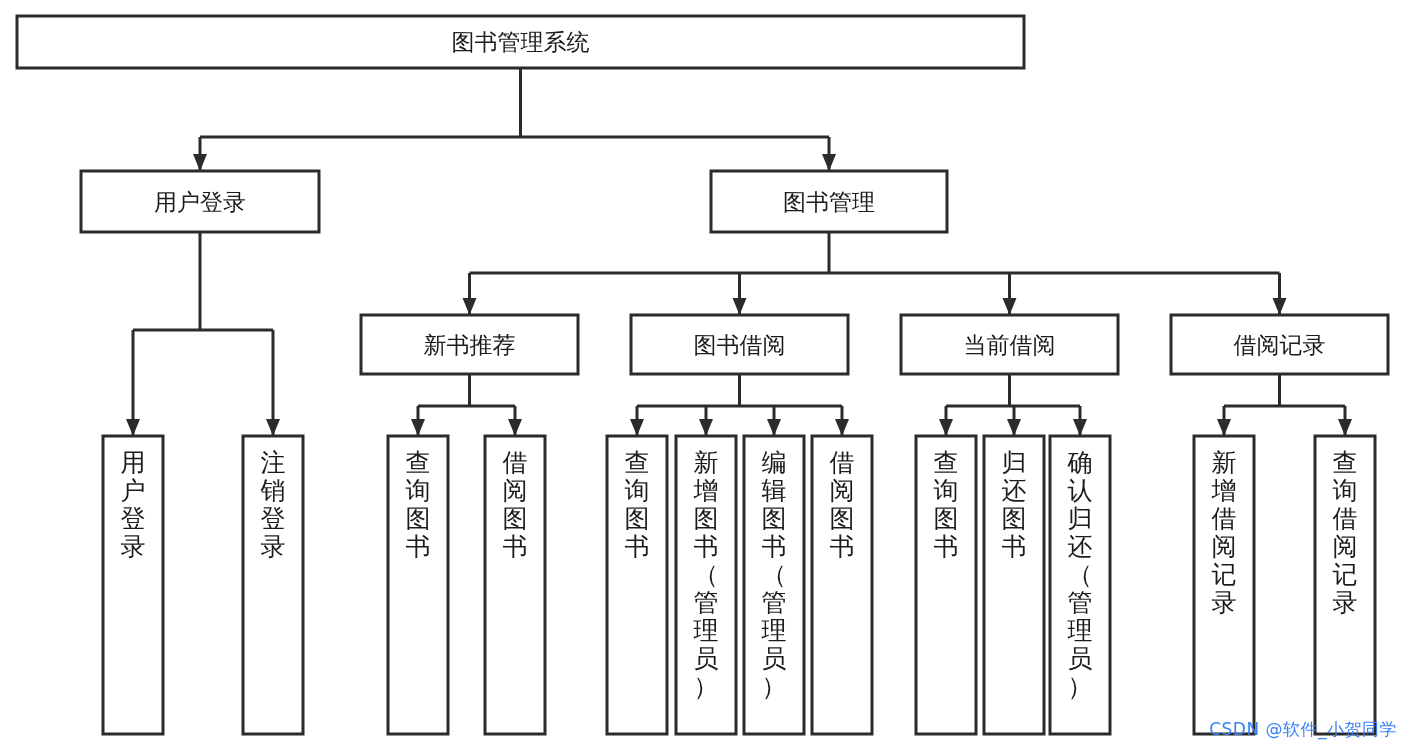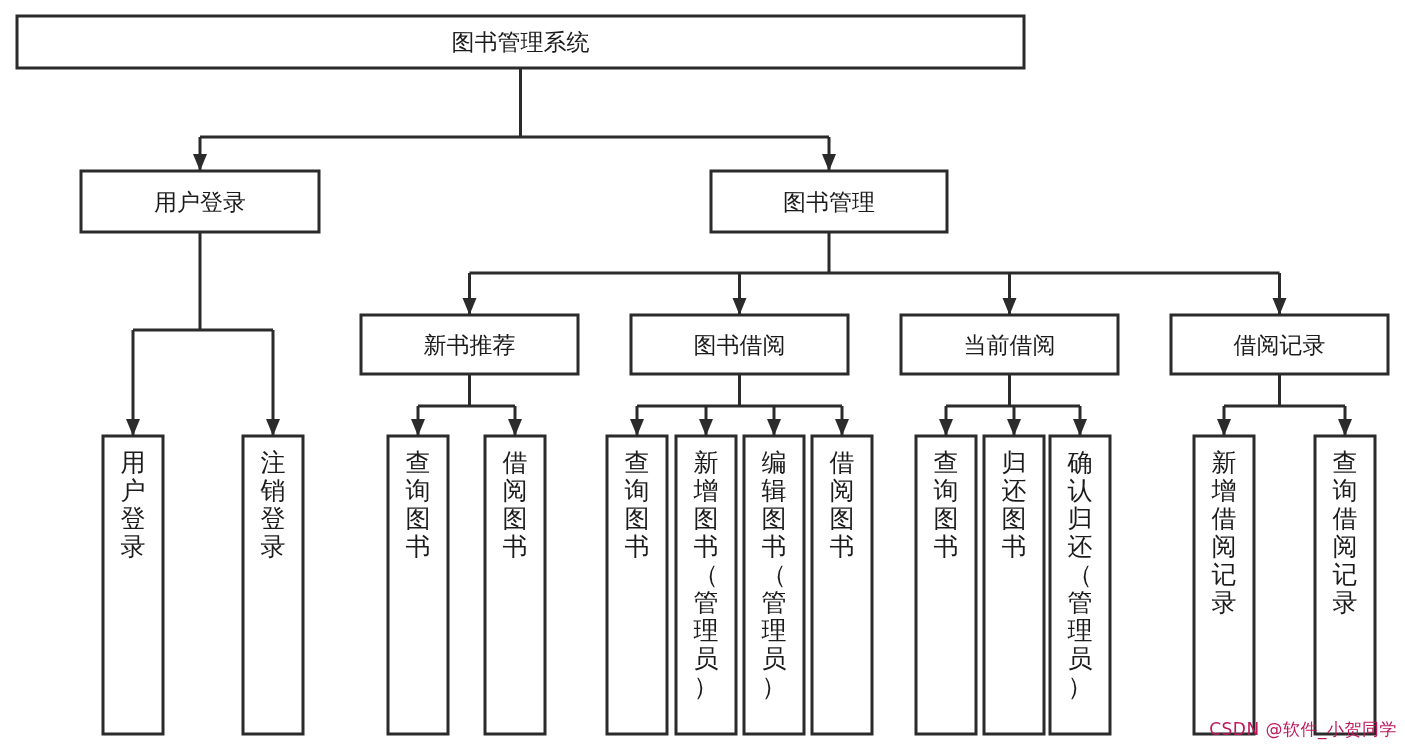--- a/index.html
+++ b/index.html
@@ -42,21 +42,21 @@
   .arrow-head {
     fill: #2b2b2b;
     stroke: none;
   }
   .watermark {
     position: absolute;
     right: 8px;
     bottom: 6px;
     font-family: "DejaVu Sans", "Liberation Sans", sans-serif;
     font-size: 17px;
-    color: #be185d;
+    color: #3b82f6;
     letter-spacing: 0.5px;
     white-space: nowrap;
     pointer-events: none;
   }
 </style>
 </head>
 <body>
 
 <div id="diagram-root">
   <svg class="diagram" id="diagram-svg" viewBox="0 0 1405 747" xmlns="http://www.w3.org/2000/svg">

